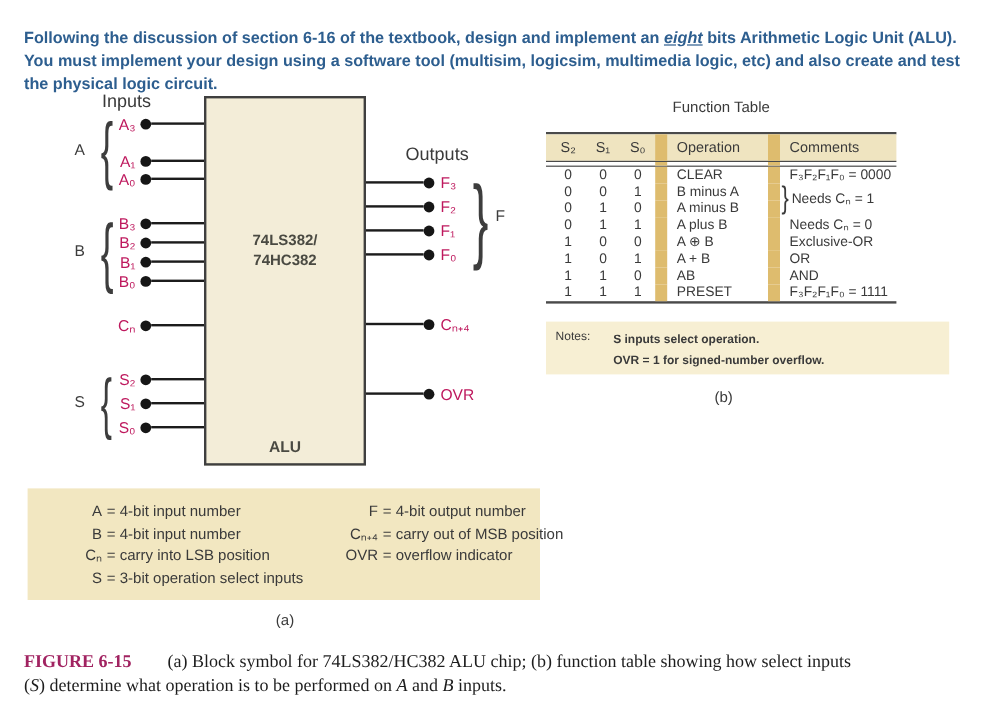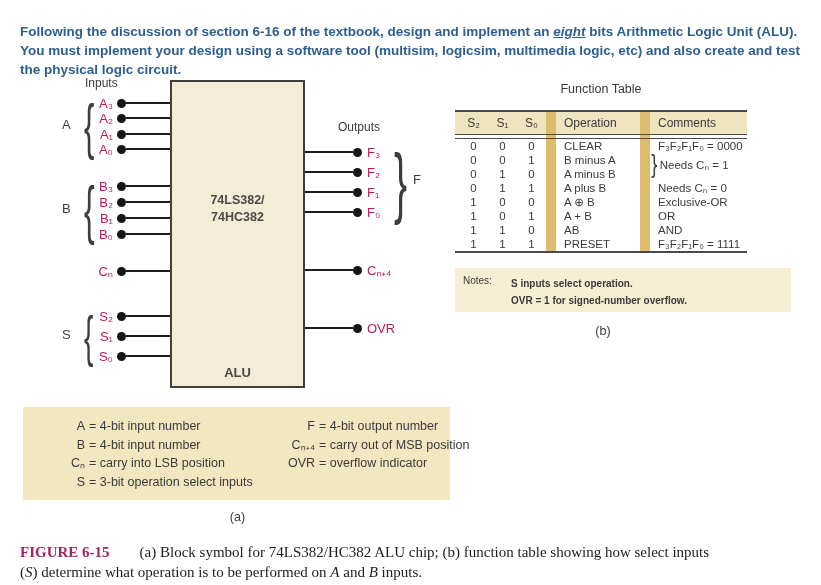--- a/index.html
+++ b/index.html
@@ -7,21 +7,21 @@
     position:relative; width:821px; height:585px; background:#ffffff;
     font-family:"Liberation Sans", sans-serif; color:#3a3a3a; overflow:hidden;
   }
   
   .assign {
     position:absolute; left:20px; top:8px; width:795px;
     font-size:13.5px; font-weight:bold; line-height:19px; color:#2d5e8f;
   }
   .em-word { font-style:italic; text-decoration:underline; }
   
-  .dlabel { position:absolute; font-size:12px; color:#3a3a3a; }
+  .dlabel { position:absolute; font-size:15px; color:#3a3a3a; }
   .chip {
     position:absolute; left:170px; top:80px; width:135px; height:308px;
     background:#f3edd8; border:2px solid #3f3f3f; box-sizing:border-box;
   }
   .chip-name {
     position:absolute; left:170px; top:192px; width:135px; text-align:center;
     font-size:12.5px; font-weight:600; color:#4a4a42; line-height:17px;
   }
   .chip-role {
     position:absolute; left:170px; top:365px; width:135px; text-align:center;
@@ -103,25 +103,20 @@
   </div>
   <div class="chip-role">ALU</div>
 
   <div class="gletter" style="left:62px; top:117px;">A</div>
   <div class="brace" style="left:84px; top:95px; font-size:62px; line-height:62px;">{</div>
   <div class="pin pin-in" style="top:94px">
       <span class="plabel">A₃</span>
       <span class="dot"></span>
       <span class="wire"></span>
     </div>
-  <div class="pin pin-in" style="top:109px">
-      <span class="plabel">A₂</span>
-      <span class="dot"></span>
-      <span class="wire"></span>
-    </div>
   <div class="pin pin-in" style="top:125px">
       <span class="plabel">A₁</span>
       <span class="dot"></span>
       <span class="wire"></span>
     </div>
   <div class="pin pin-in" style="top:140px">
       <span class="plabel">A₀</span>
       <span class="dot"></span>
       <span class="wire"></span>
     </div>

